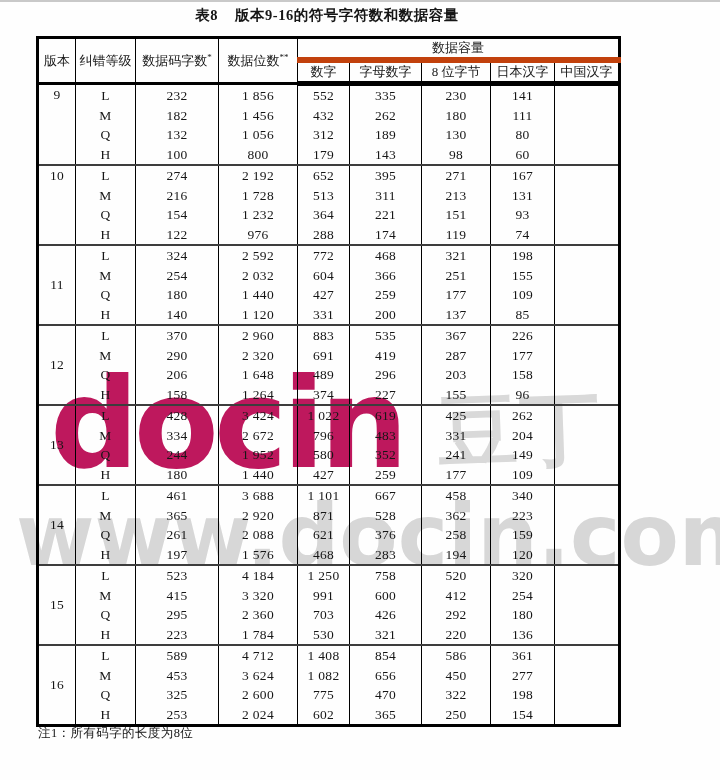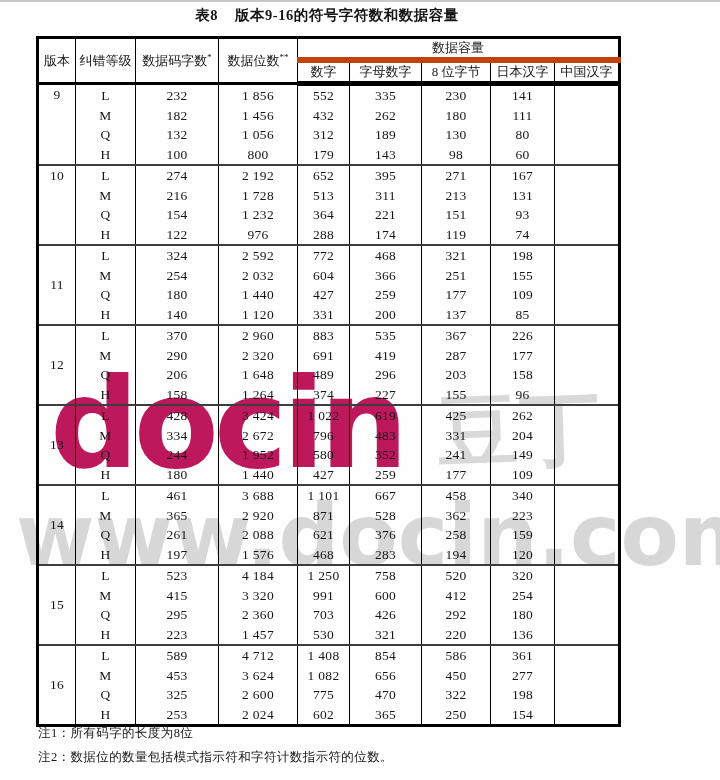--- a/index.html
+++ b/index.html
@@ -381,21 +381,21 @@
           <td>2 360</td>
           <td>703</td>
           <td>426</td>
           <td>292</td>
           <td>180</td>
           <td></td>
         </tr>
         <tr>
           <td>H</td>
           <td>223</td>
-          <td>1 457</td>
+          <td>1 784</td>
           <td>530</td>
           <td>321</td>
           <td>220</td>
           <td>136</td>
           <td></td>
         </tr>
       </tbody>
       <tbody class="group">
         <tr>
           <td rowspan="4" class="ver-cell">16</td>
@@ -435,14 +435,13 @@
           <td>602</td>
           <td>365</td>
           <td>250</td>
           <td>154</td>
           <td></td>
         </tr>
       </tbody>
     </table>
 
   <div class="note note-1">注1：所有码字的长度为8位</div>
-  <div class="note note-2">注2：数据位的数量包括模式指示符和字符计数指示符的位数。</div>
 </div>
 
 </body></html>

